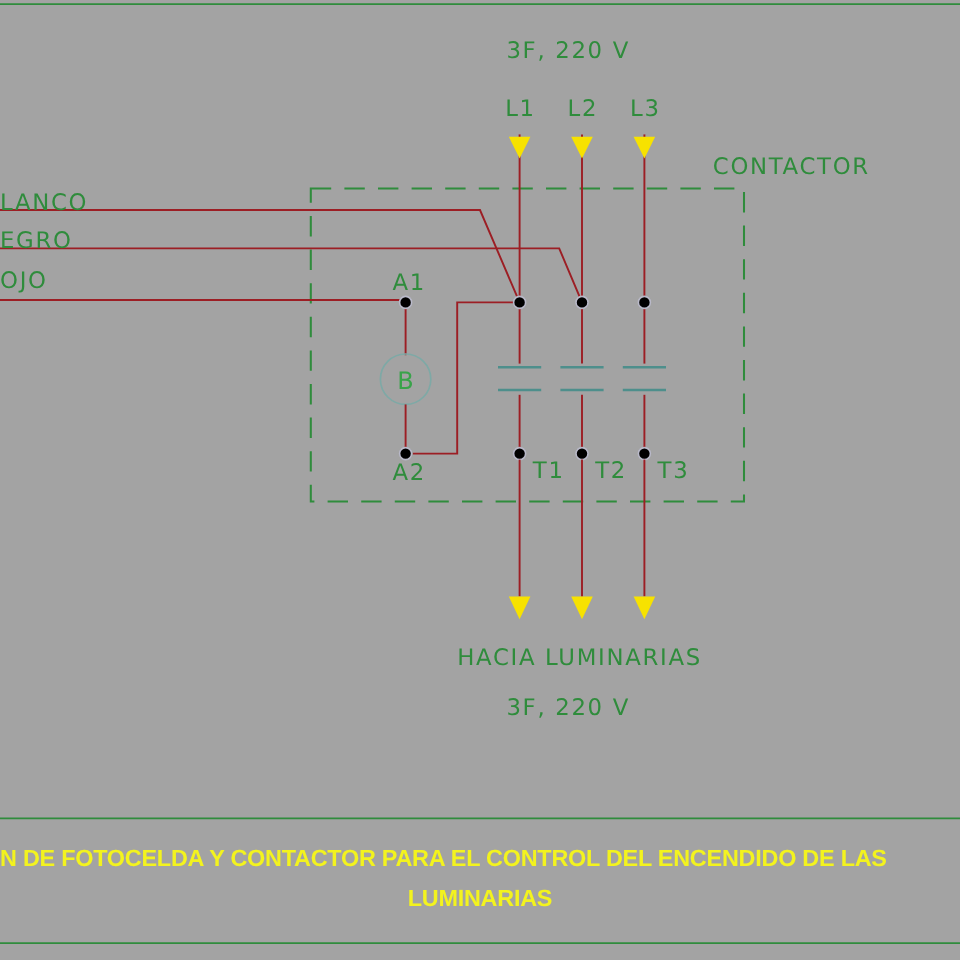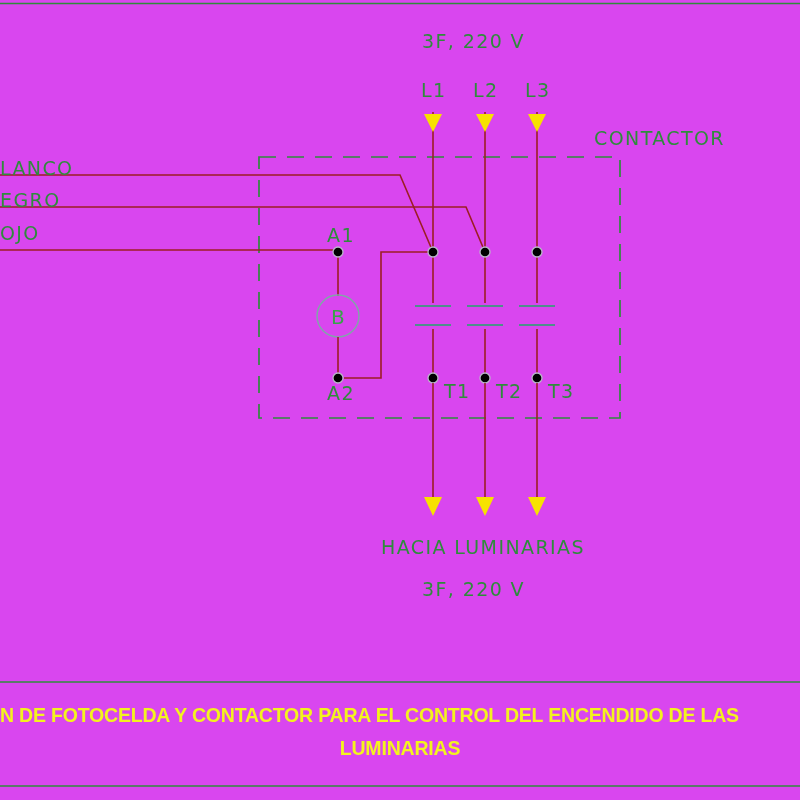--- a/index.html
+++ b/index.html
@@ -12,21 +12,21 @@
     height: 800px;
     overflow: hidden;
     font-family: "Liberation Sans", sans-serif;
     position: relative;
   }
   #canvas-root {
     position: absolute;
     left: 0; top: 0;
     width: 800px;
     height: 800px;
-    background: #d946ef;
+    background: #a3a3a3;
   }
   svg.diagram {
     position: absolute;
     left: 0; top: 0;
     width: 800px;
     height: 800px;
     display: block;
   }
   .cad-text {
     font-family: "DejaVu Sans", sans-serif;

